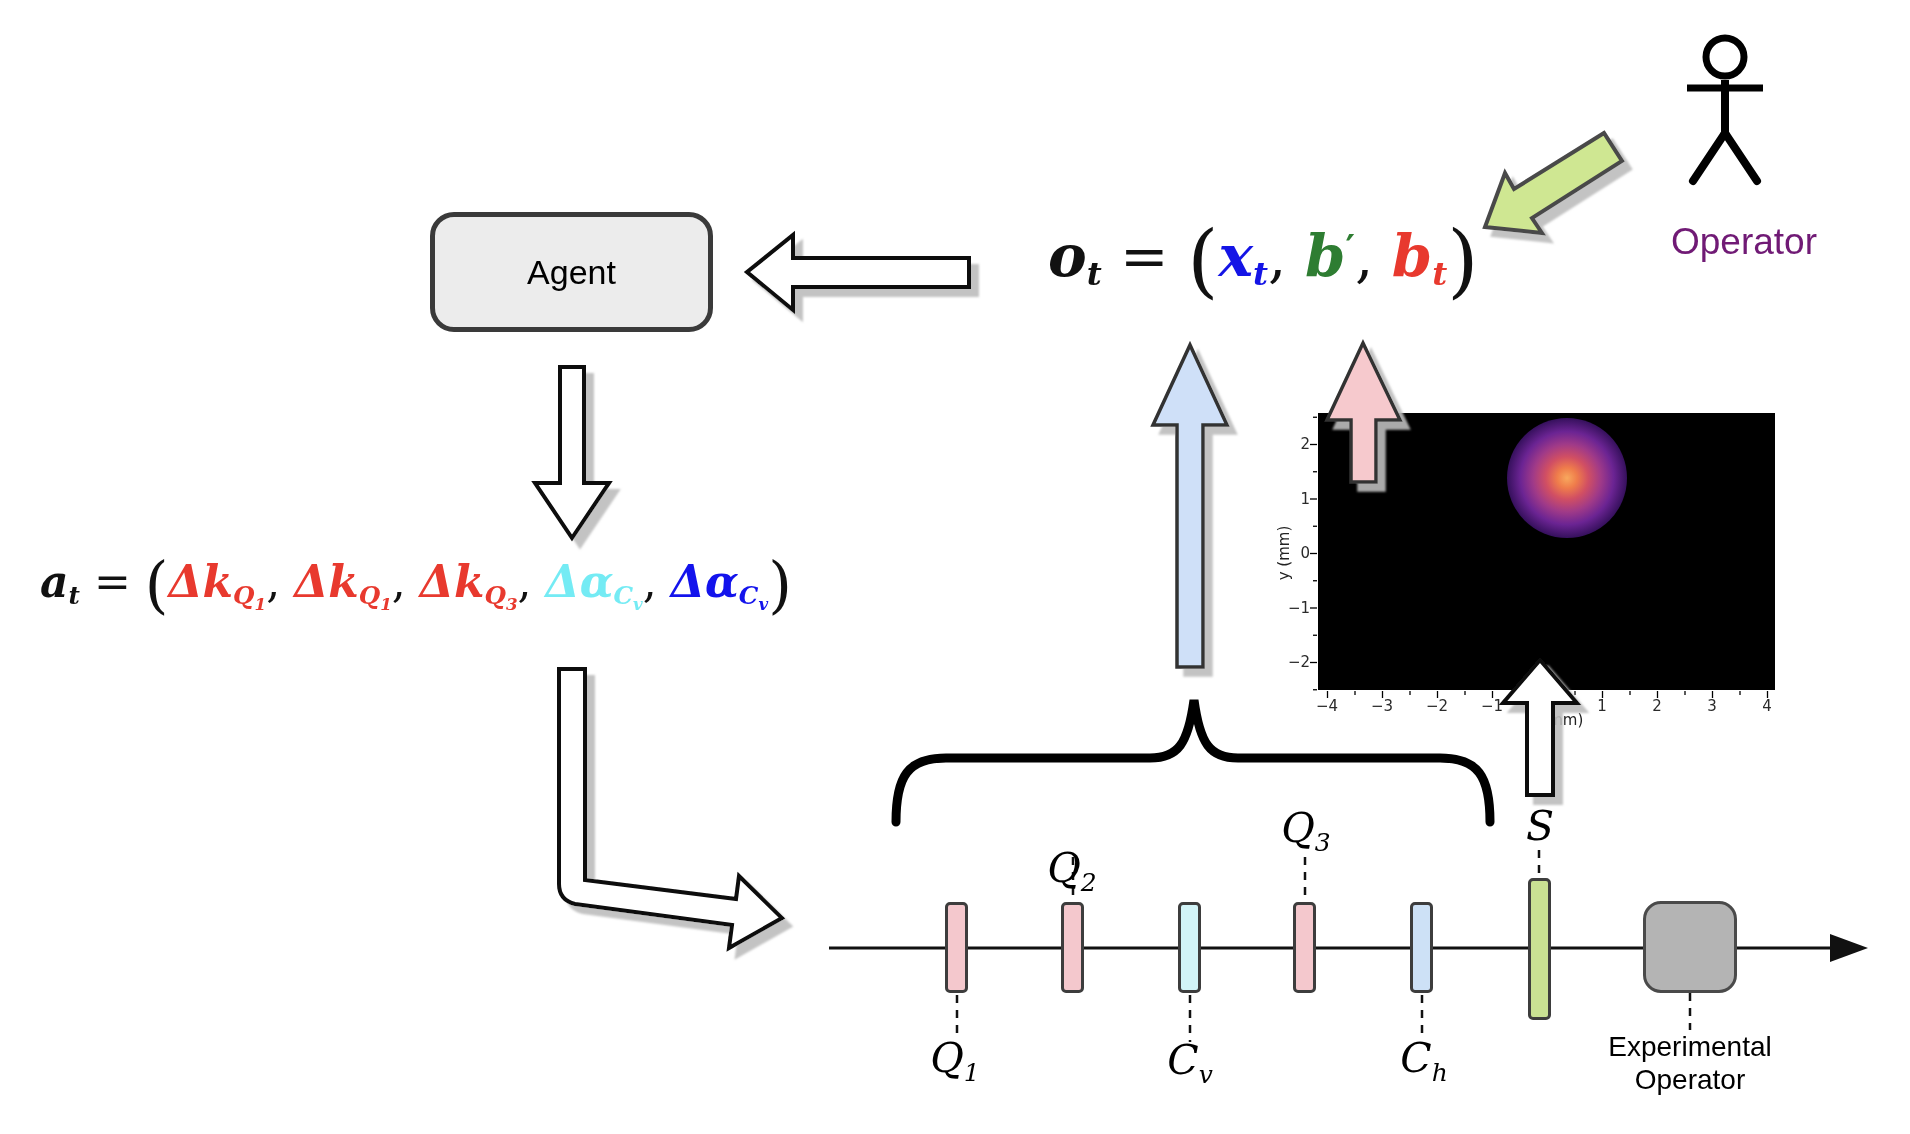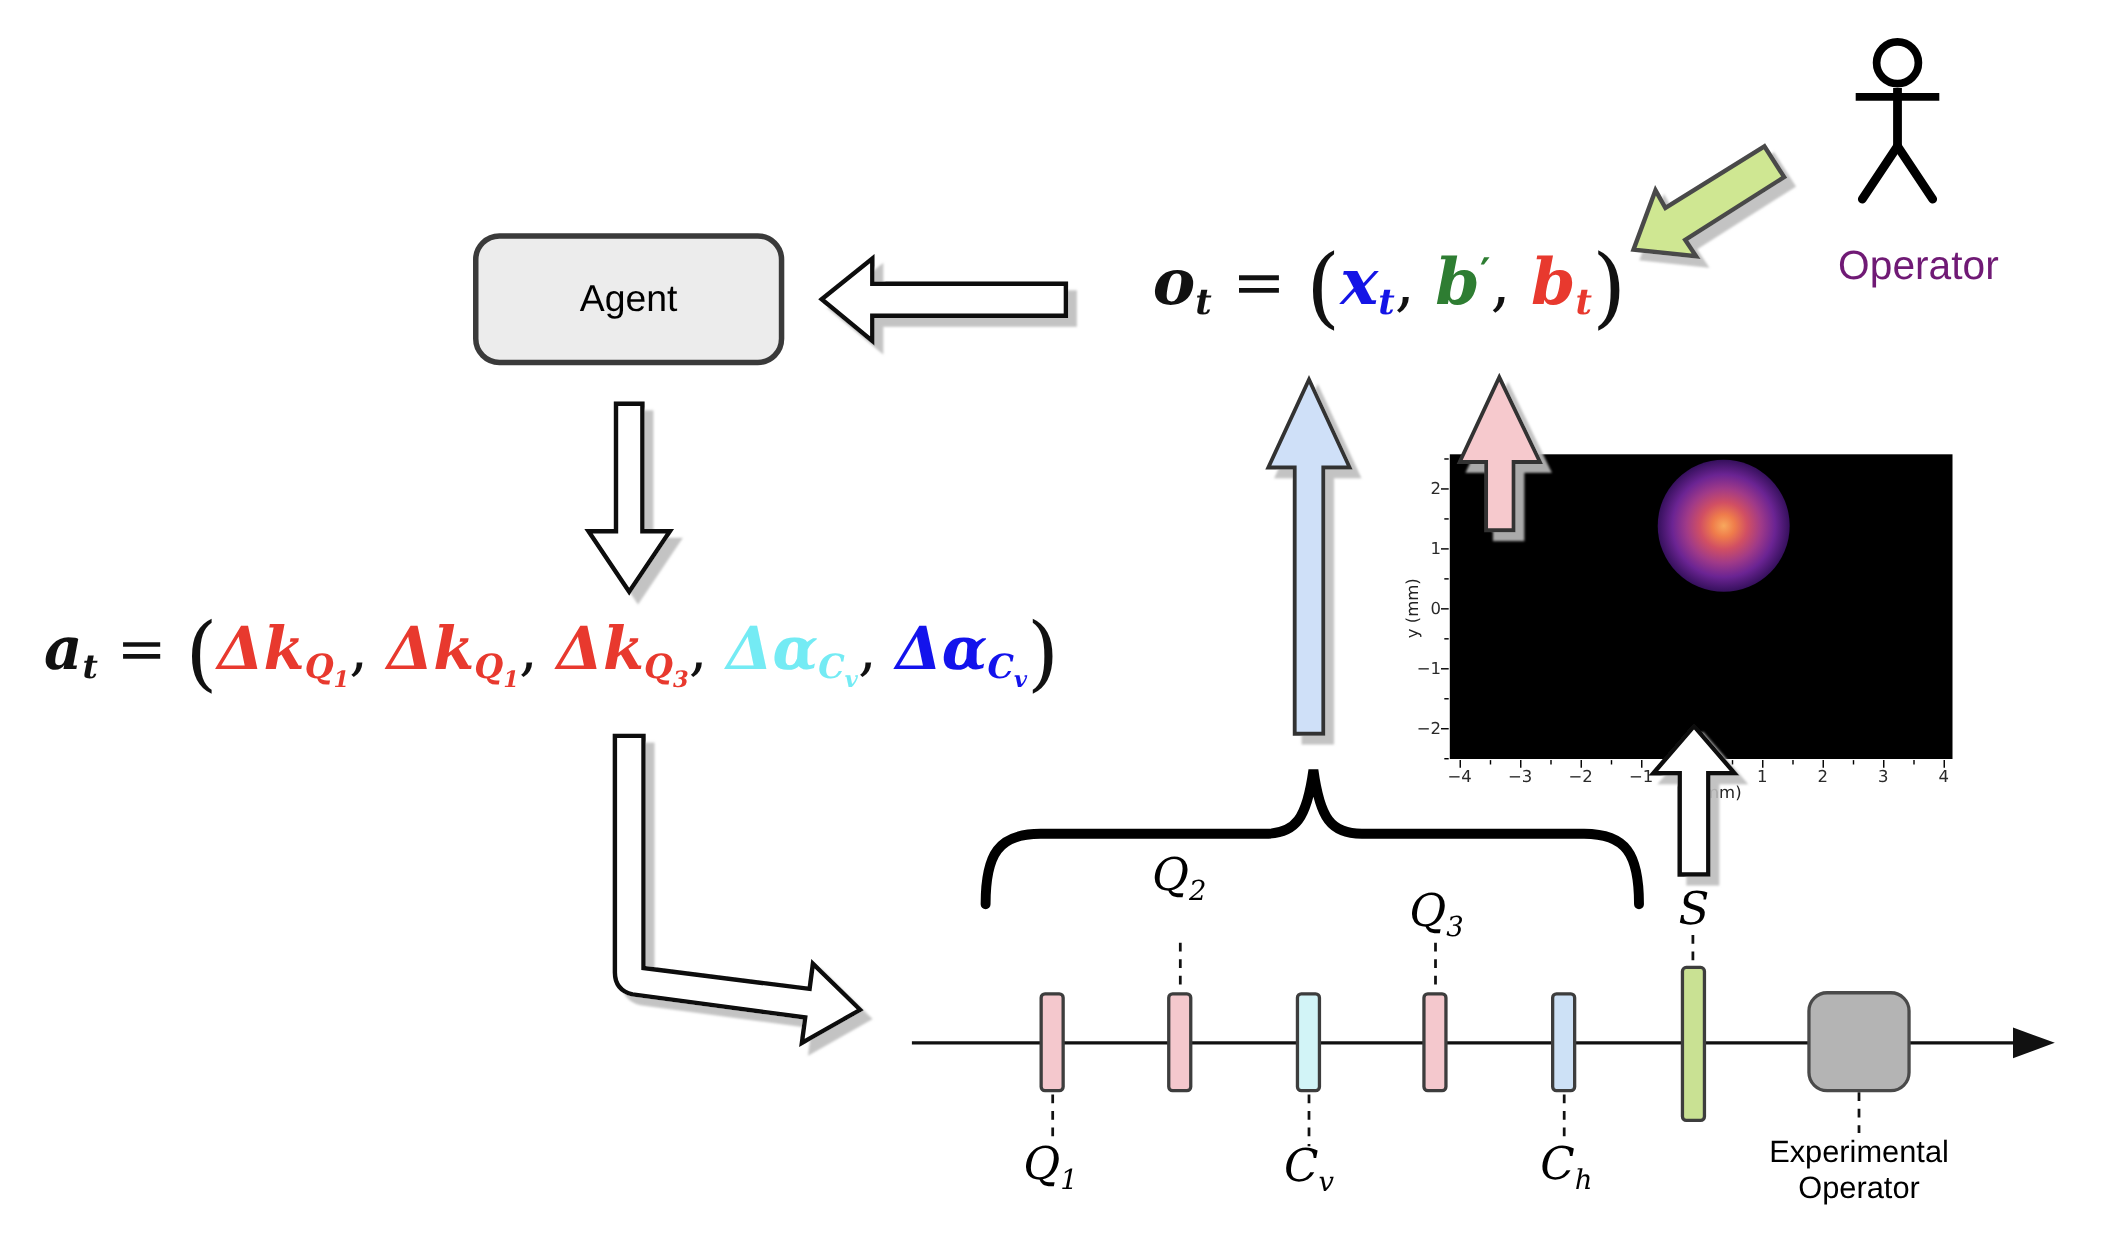--- a/index.html
+++ b/index.html
@@ -18,35 +18,35 @@
   .operator-label{left:1744px;top:198px;transform:translateX(-50%);font-size:37px;color:#701a75;margin-top:23px;}
 
   
   .formula{font-family:"DejaVu Serif","Liberation Serif",serif;color:#111;white-space:nowrap;}
   .formula .bi{font-style:italic;font-weight:bold;}
   .formula .sub{font-size:0.56em;font-style:italic;font-weight:bold;vertical-align:-0.28em;}
   .formula .subsub{font-size:0.38em;font-style:italic;font-weight:bold;vertical-align:-0.8em;}
   .formula .sup{font-size:0.62em;font-weight:bold;vertical-align:0.45em;}
   .formula .rel{font-weight:normal;}
   .formula .paren{font-size:1.38em;font-weight:normal;vertical-align:-0.15em;}
-  .f-action{left:40px;top:550px;font-size:54px;}
+  .f-action{left:40px;top:550px;font-size:44px;}
   .f-obs{left:1048px;top:214px;font-size:58px;}
 
   
   .el-rect{width:23px;height:91px;top:902px;border:3px solid #3d3d3d;border-radius:5px;box-sizing:border-box;}
   .el-q1{left:945px;} .el-q2{left:1061px;} .el-cv{left:1178px;} .el-q3{left:1293px;} .el-ch{left:1410px;}
   .el-s{left:1528px;top:878px;width:23px;height:142px;border:3px solid #3d3d3d;border-radius:5px;box-sizing:border-box;}
   .chamber{left:1643px;top:901px;width:94px;height:92px;border:3.5px solid #4a4a4a;border-radius:18px;
     box-sizing:border-box;}
 
   
   .el-label{font-family:"DejaVu Serif","Liberation Serif",serif;font-style:italic;font-size:41px;color:#000;
     transform:translateX(-50%);white-space:nowrap;}
   .el-label .sub{font-size:25px;vertical-align:-9px;}
-  .lbl-q1{left:955px;top:1034px;} .lbl-q2{left:1072px;top:771px;} .lbl-cv{left:1190px;top:1036px;}
+  .lbl-q1{left:955px;top:1034px;} .lbl-q2{left:1072px;top:844px;} .lbl-cv{left:1190px;top:1036px;}
   .lbl-q3{left:1306px;top:804px;text-align:center;} .lbl-ch{left:1424px;top:1034px;} .lbl-s{left:1540px;top:802px;}
   .chamber-label{left:1690px;top:1030px;transform:translateX(-50%);font-size:28px;line-height:1.18;
     text-align:center;color:#000;}
 
   
   .beam-plot{left:1318px;top:413px;width:457px;height:277px;background:#000;}
   .beam-spot{position:absolute;left:189px;top:5px;width:120px;height:120px;border-radius:50%;
     background:radial-gradient(circle,#f8a85d 0%,#ef7c4b 12%,#d14f63 25%,#a03a88 40%,#6b2493 55%,
       #38115f 70%,#10032a 84%,rgba(0,0,0,0) 95%);}
   .tick-label{font-family:"DejaVu Sans","Liberation Sans",sans-serif;font-size:15px;color:#2a2a2a;}

